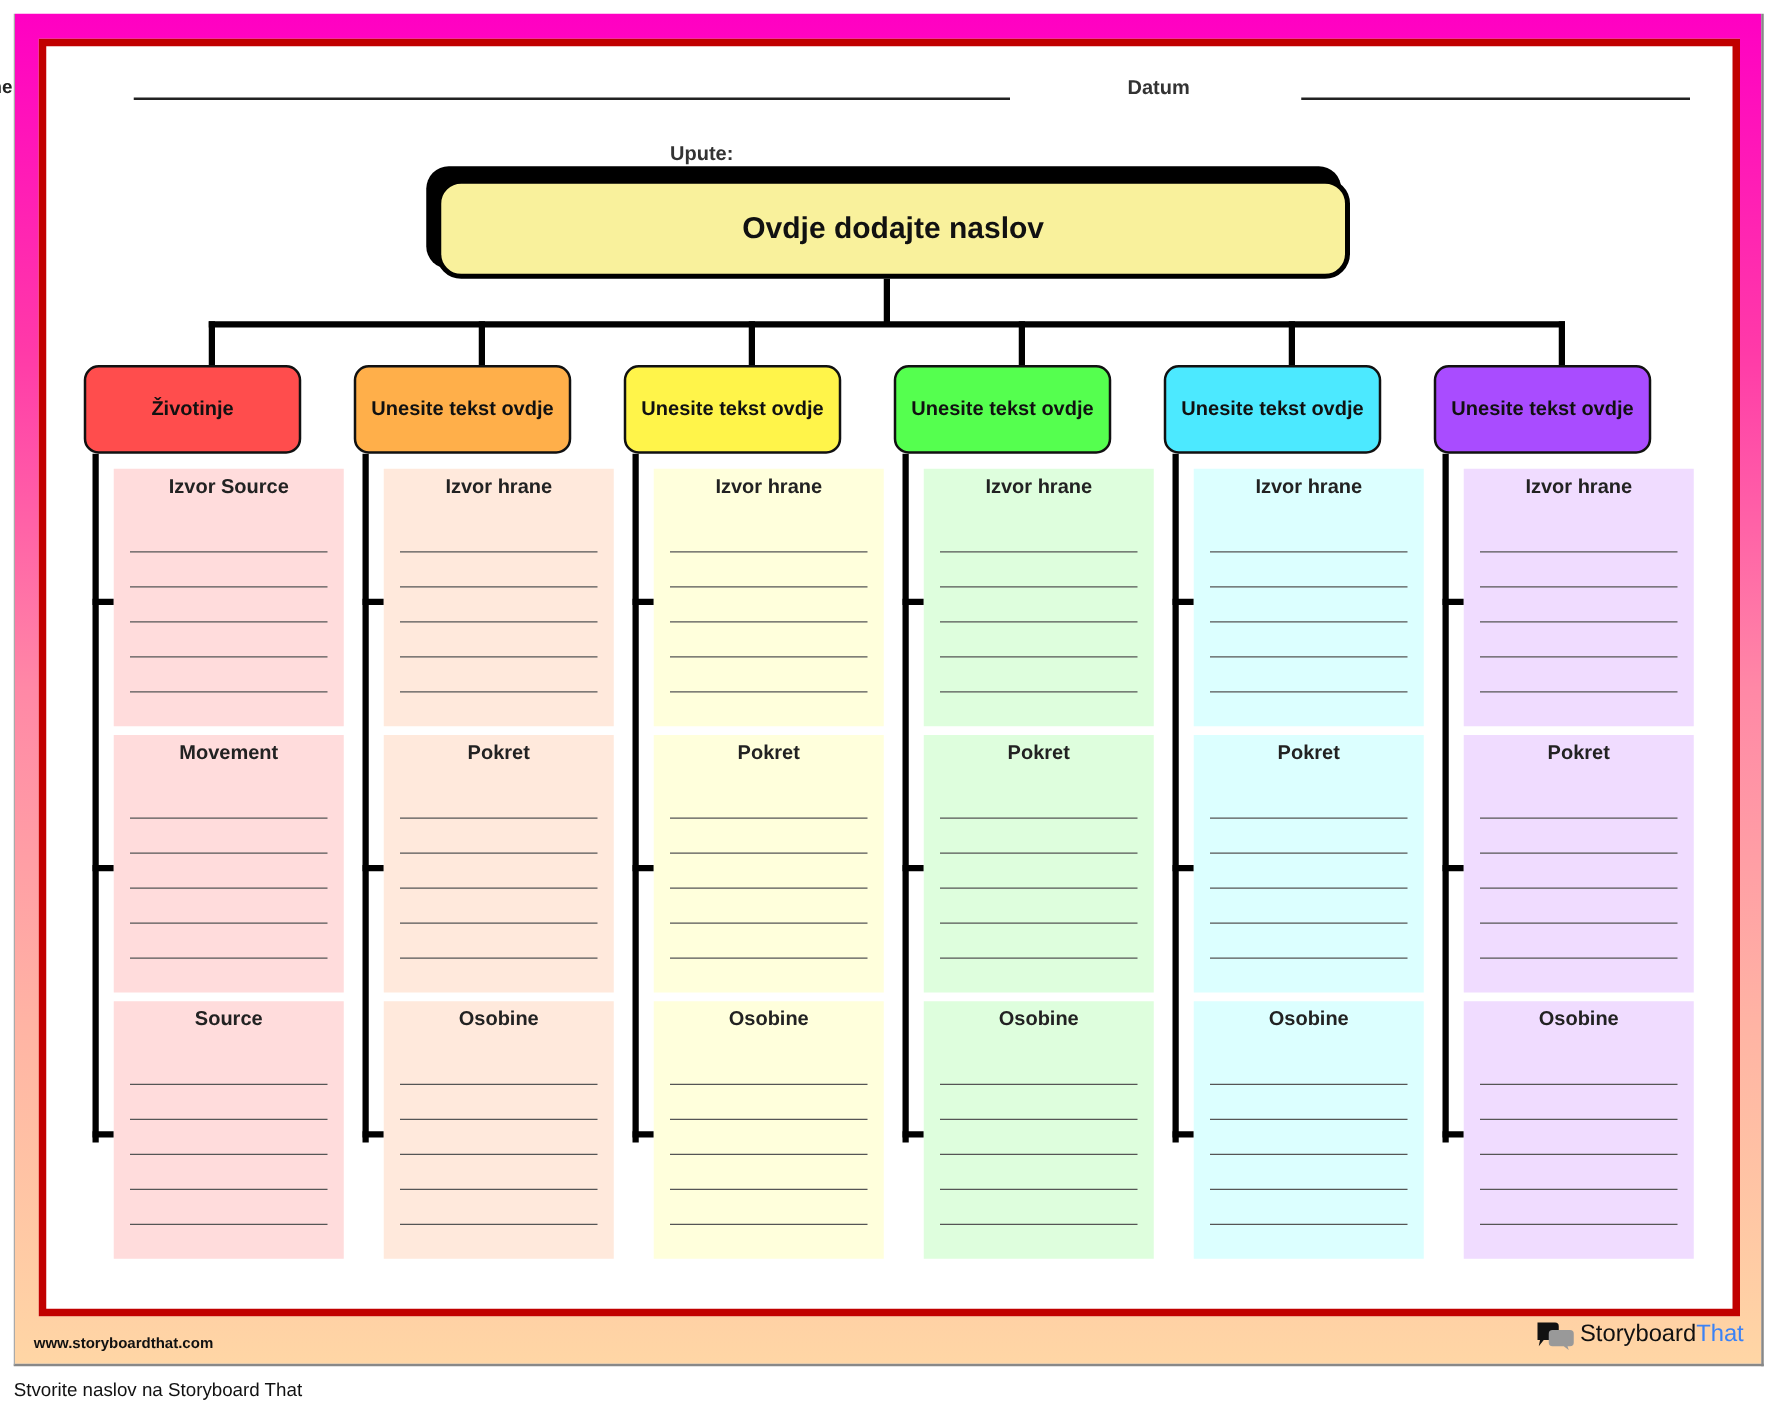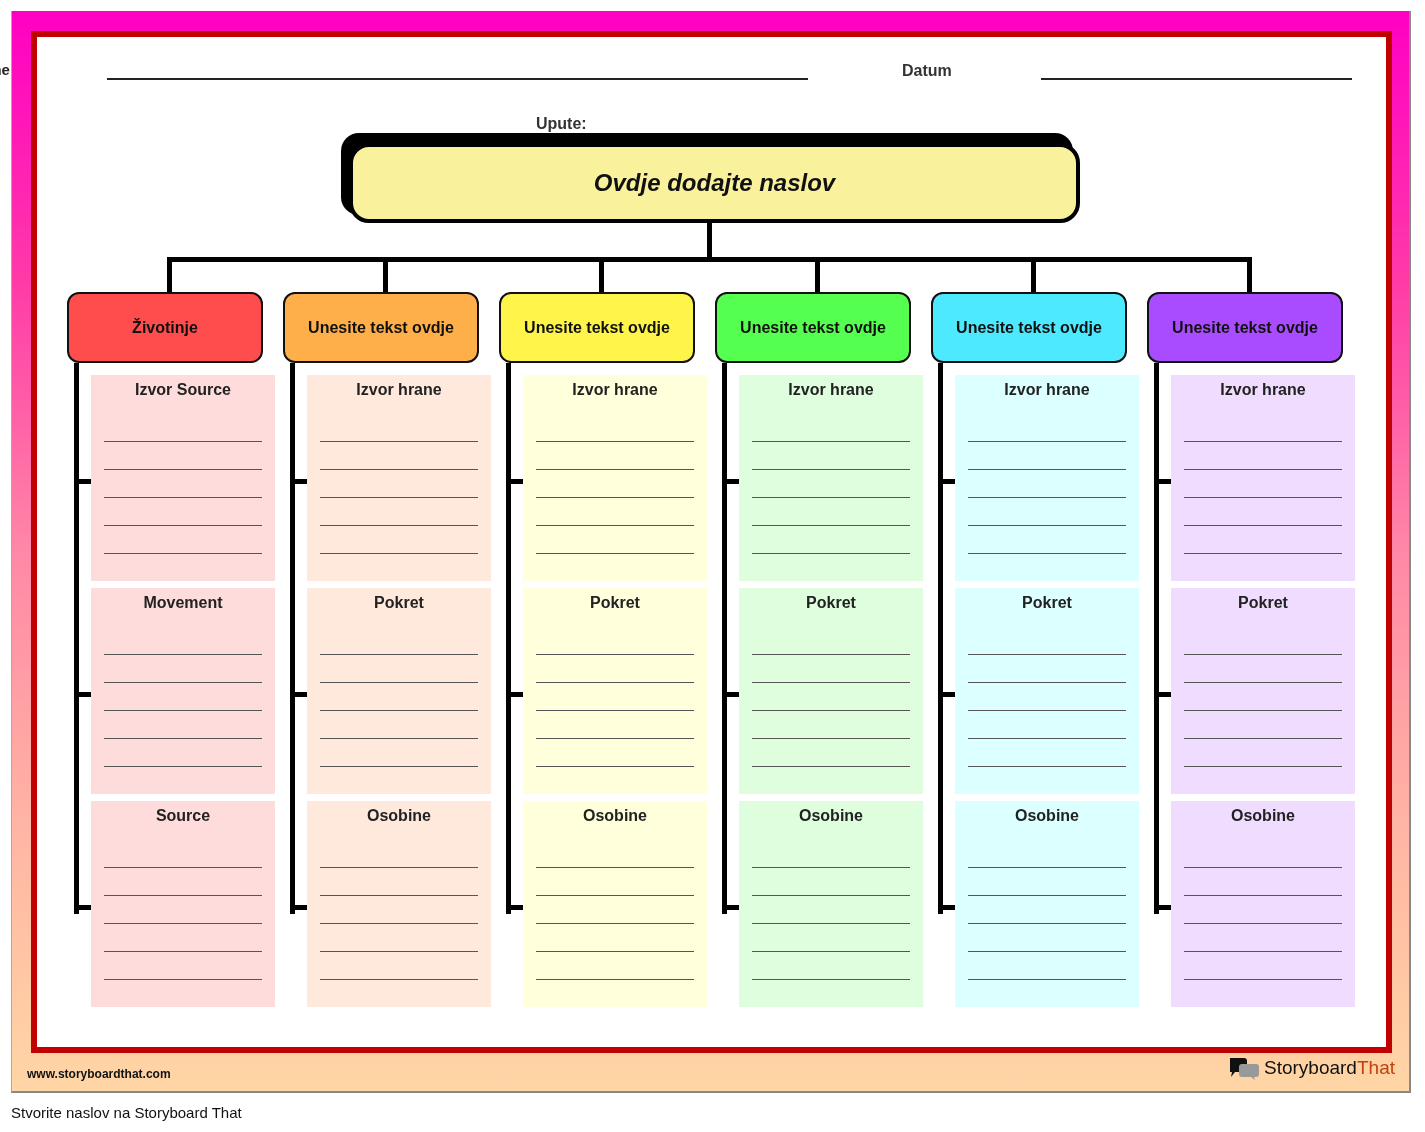--- a/index.html
+++ b/index.html
@@ -20,37 +20,37 @@
   }
   .name-label { position:absolute; left:0px; top:61px; font-weight:bold; font-size:15px; color:#222;
     font-family:"Liberation Sans Narrow","Liberation Sans",sans-serif; }
   .line { position:absolute; height:0; border-top:2px solid #222; }
   .label { position:absolute; font-weight:bold; font-size:16px; color:#333; }
   .title-shadow { position:absolute; left:341px; top:133px; width:732px; height:82px; background:#000; border-radius:18px; }
   .title-box {
     position:absolute; left:349px; top:143px; width:731px; height:80px; background:#f9f19c;
     border:4px solid #000; border-radius:20px; box-sizing:border-box;
     display:flex; align-items:center; justify-content:center;
-    font-weight:bold; font-size:24px; color:#111;font-style:italic;
+    font-weight:bold; font-size:24px; color:#111;
   }
   .conn { position:absolute; background:#000; }
   .head {
-    position:absolute; width:196px; height:71px; border:2px solid #111; border-radius:12px;
+    position:absolute; width:174px; height:71px; border:2px solid #111; border-radius:12px;
     box-sizing:border-box; display:flex; align-items:center; justify-content:center;
     font-weight:bold; font-size:16px; color:#111;
   }
   .card {
     position:absolute; width:184px; height:206px; box-sizing:border-box;
   }
   .card-title { position:absolute; top:6px; left:0; width:100%; text-align:center; font-weight:bold; font-size:16px; color:#222; }
   .rule { position:absolute; left:13px; width:158px; border-top:1px solid #555; height:0; }
   .footer-url { position:absolute; left:27px; top:1067px; font-weight:bold; font-size:12px; color:#111; }
   .logo { position:absolute; left:1228px; top:1056px; display:flex; align-items:center; gap:4px; }
   .logo-text { font-size:19px; color:#111; }
-  .logo-text .that { color:#c2410c; }
+  .logo-text .that { color:#3b82f6; }
   .caption { position:absolute; left:11px; top:1104px; font-size:15px; color:#111; }
 </style>
 </head>
 <body>
 
 <div class="frame"></div>
 <div class="inner"></div>
 
 <span class="name-label" style="left:-16px;">Ime</span>
 <div class="line" style="left:107px; top:78px; width:701px;"></div>

